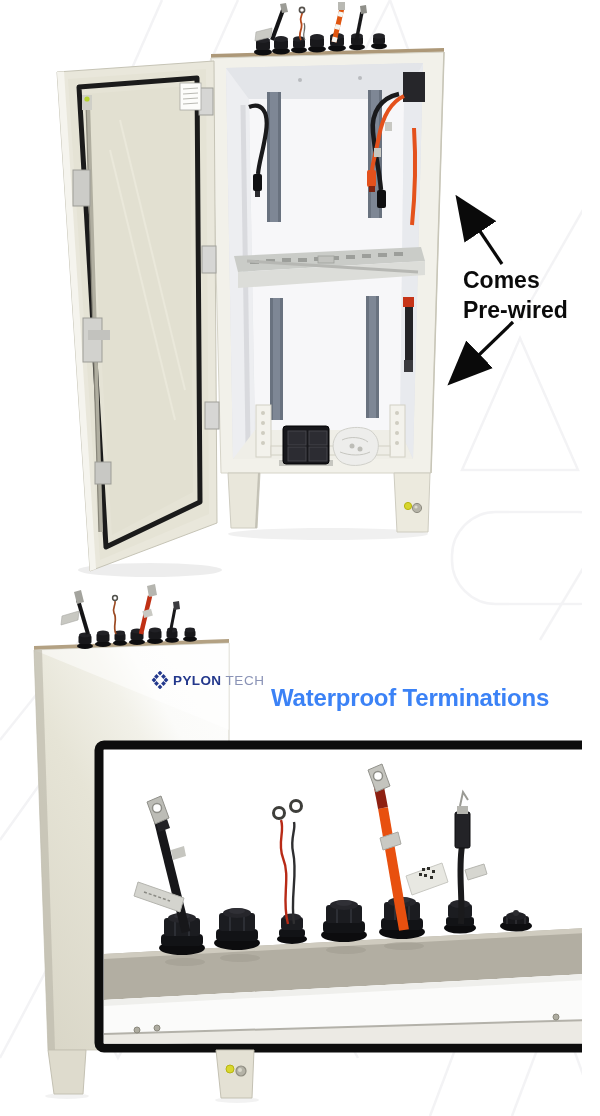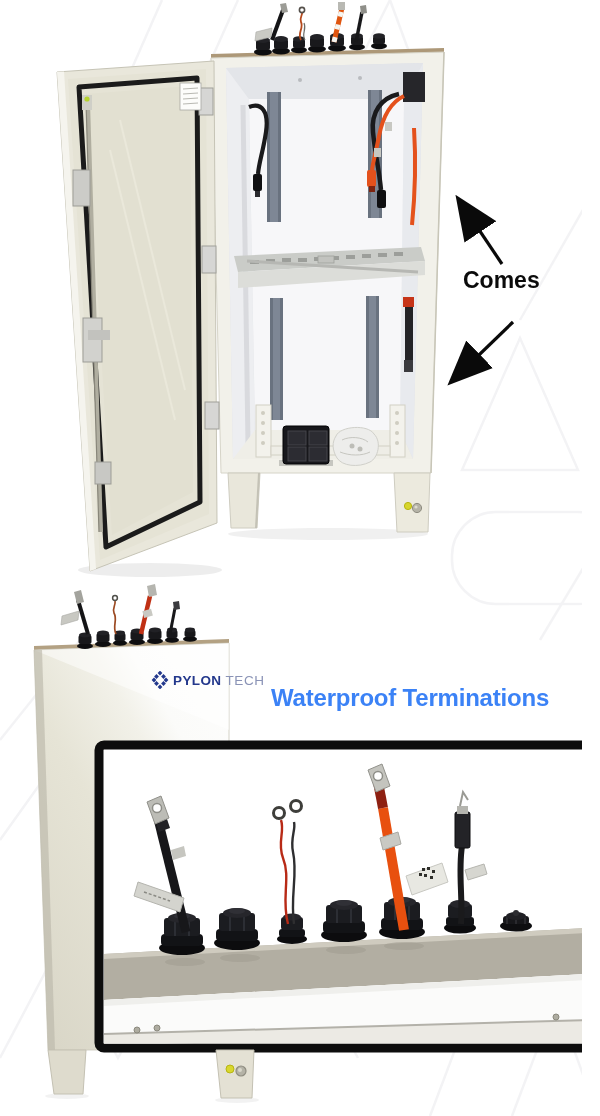--- a/index.html
+++ b/index.html
@@ -243,20 +243,21 @@
     </g>
 
     <g stroke="#0a0a0a" stroke-width="3.2">
       <line x1="502" y1="264" x2="459" y2="200" marker-end="url(#ah)"></line>
       <line x1="513" y1="322" x2="452" y2="381" marker-end="url(#ah)"></line>
     </g>
   </svg>
 
   <div class="prewired">
     <div>Comes</div>
+    <div>Pre-wired</div>
   </div>
 
   <svg class="layer" style="top:580px" width="600" height="536" viewBox="0 0 600 536">
     <defs>
       <linearGradient id="cabGrad" x1="0" y1="1" x2="0.85" y2="0">
         <stop offset="0" stop-color="#d8d5c6"></stop>
         <stop offset="0.5" stop-color="#e6e4d6"></stop>
         <stop offset="0.72" stop-color="#f2f1e9"></stop>
         <stop offset="0.82" stop-color="#fbfbf9"></stop>
         <stop offset="1" stop-color="#fdfdfc"></stop>

